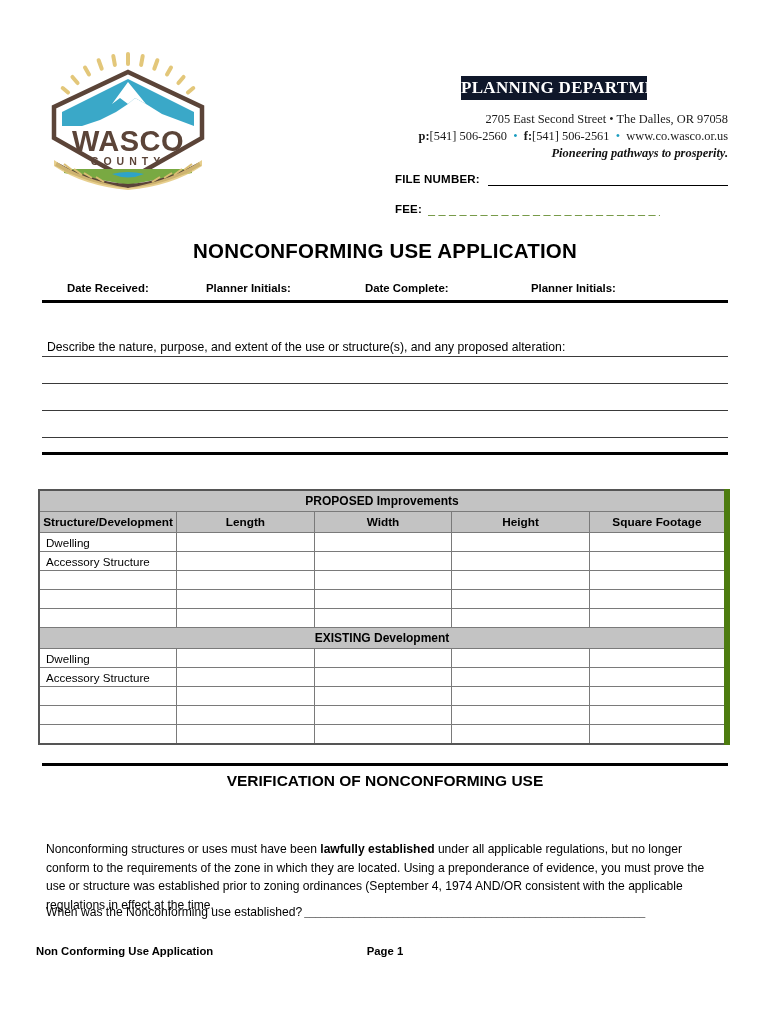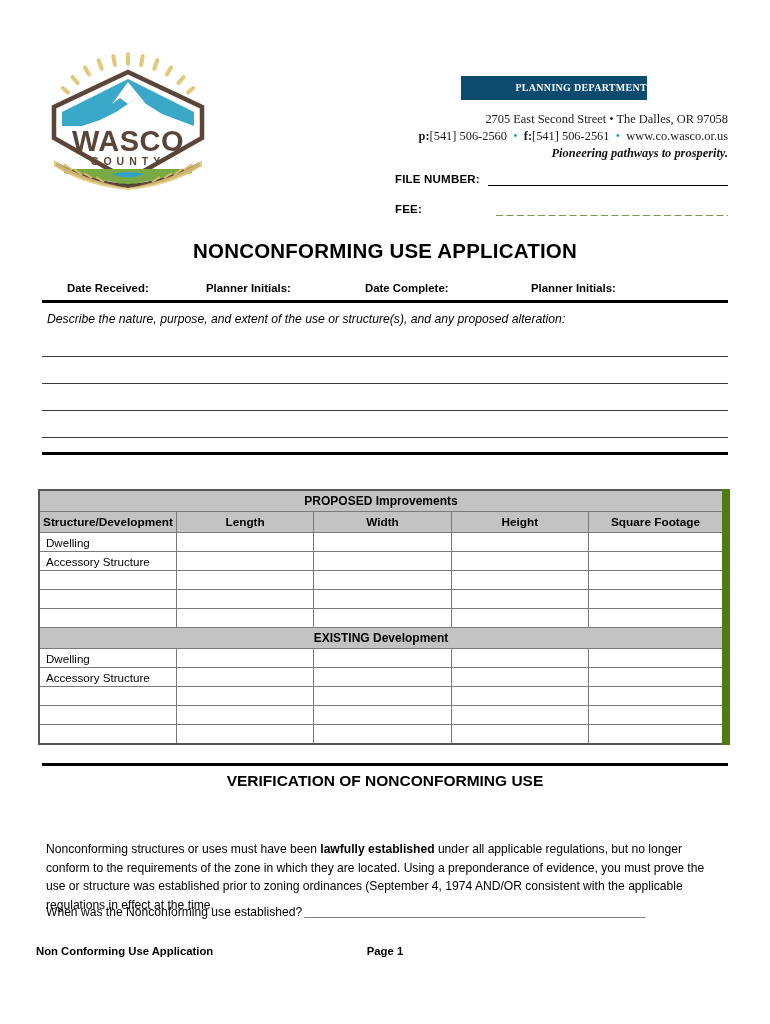--- a/index.html
+++ b/index.html
@@ -40,25 +40,25 @@
     height: 138px;
   }
   .logo svg { display: block; }
 
   .dept-banner {
     position: absolute;
     left: 461px;
     top: 76px;
     width: 186px;
     height: 24px;
-    background: #0c4a6e;
+    background: #0f172a;
     color: #ffffff;
     font-family: "Liberation Serif", serif;
     font-weight: bold;
-    font-size: 10px;
+    font-size: 17px;
     letter-spacing: 0.3px;
     text-align: right;
     line-height: 24px;
     white-space: nowrap;
   }
 
   .addr-line {
     position: absolute;
     width: 450px;
     left: 278px;
@@ -95,21 +95,21 @@
     align-items: flex-end;
     justify-content: flex-end;
   }
   .fee-row {
     position: absolute;
     left: 395px;
     top: 203px;
     width: 333px;
     display: flex;
     align-items: flex-end;
-    justify-content: space-between;
+    justify-content: flex-start;
   }
   .fld-label {
     font-size: 11.5px;
     font-weight: bold;
     letter-spacing: 0.2px;
     white-space: nowrap;
     padding-bottom: 1px;
   }
   .fld-rule-solid {
     flex: 1;
@@ -169,24 +169,23 @@
     border-top: 3.2px solid #000;
   }
   .rule-thick.r-intake { top: 300px; }
   .rule-thick.r-detail { top: 452px; }
   .rule-thick.r-verify { top: 763px; }
 
   
   .describe-text {
     position: absolute;
     left: 47px;
-    top: 312px;
+    top: 340px;
     font-size: 12.2px;
     white-space: nowrap;
-    font-style: italic;
   }
   .wline {
     position: absolute;
     left: 42px;
     width: 686px;
     height: 0;
     border-top: 1.3px solid #3a3a3a;
   }
   .wl1 { top: 356px; }
   .wl2 { top: 383px; }
@@ -226,21 +225,21 @@
   .struct-table td {
     border: 1.1px solid #7a7a7a;
     height: 18px;
     padding: 0 0 0 6px;
     font-size: 11.6px;
     vertical-align: middle;
   }
   .struct-table tr.outer-top td { border-top: 2px solid #555; }
   .struct-table tr.outer-bottom td { border-bottom: 2px solid #555; }
   .struct-table td.first-col { border-left: 2px solid #555; }
-  .struct-table td.last-col { border-right: 8px solid #4d7c0f; }
+  .struct-table td.last-col { border-right: 6px solid #4d7c0f; }
 
   td.band {
     background: #c3c3c3;
     text-align: center;
     font-weight: bold;
     font-size: 12px;
     height: 20px;
     padding-left: 0;
   }
   td.colhead {

